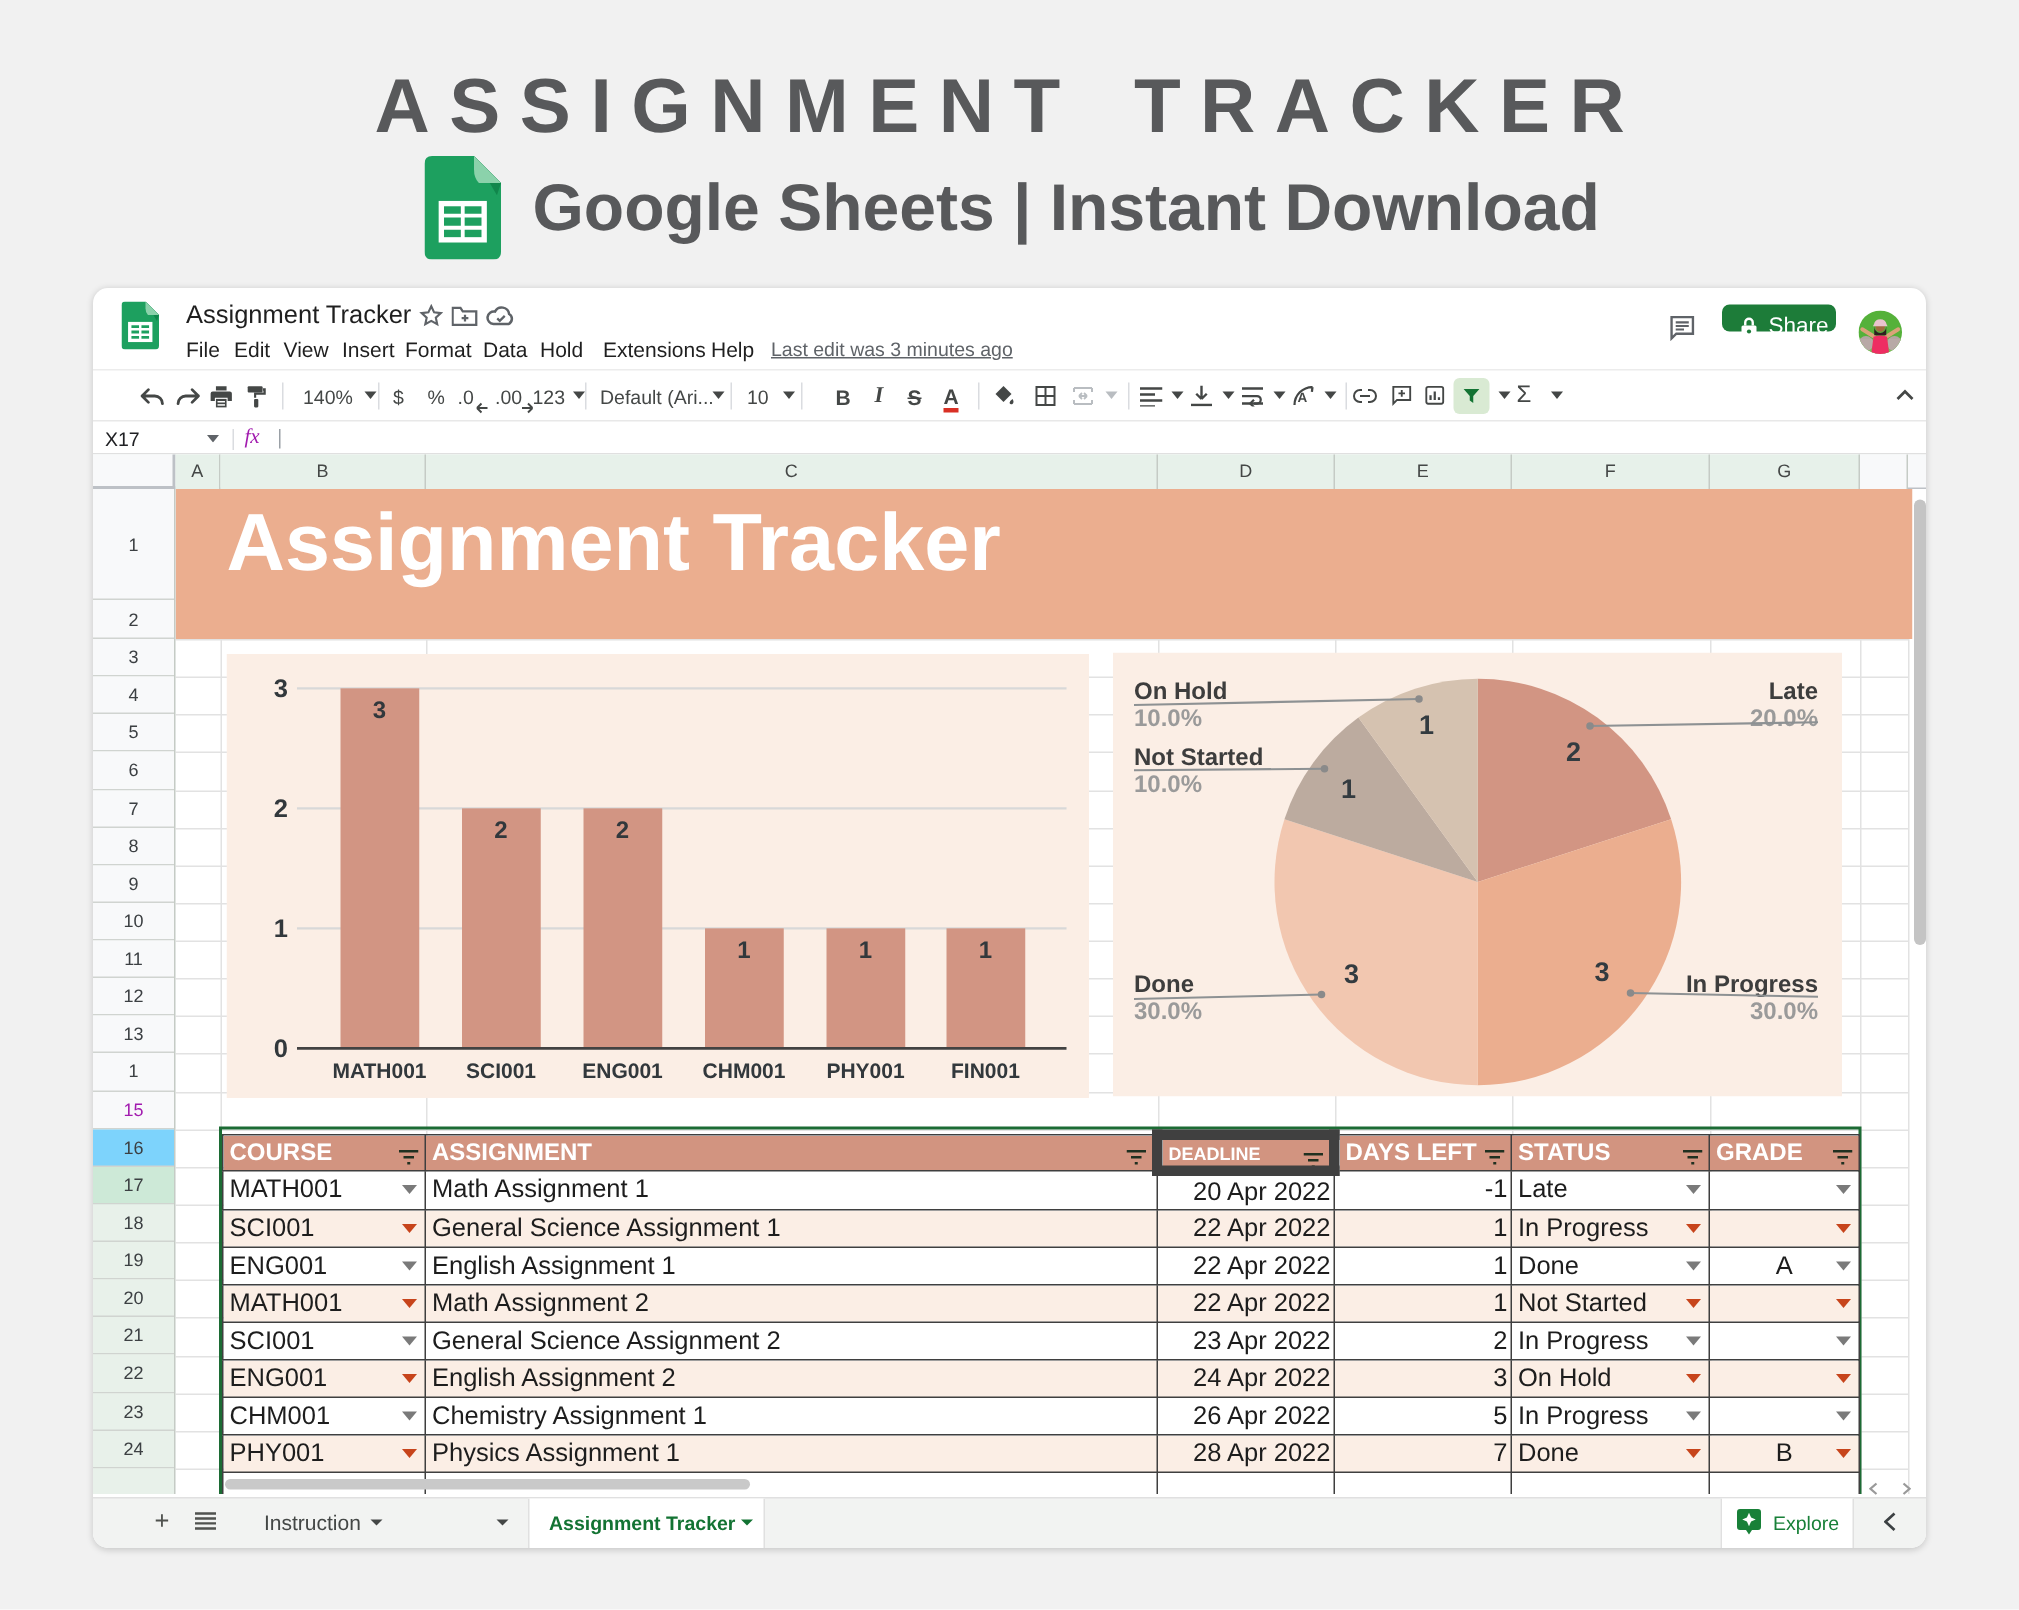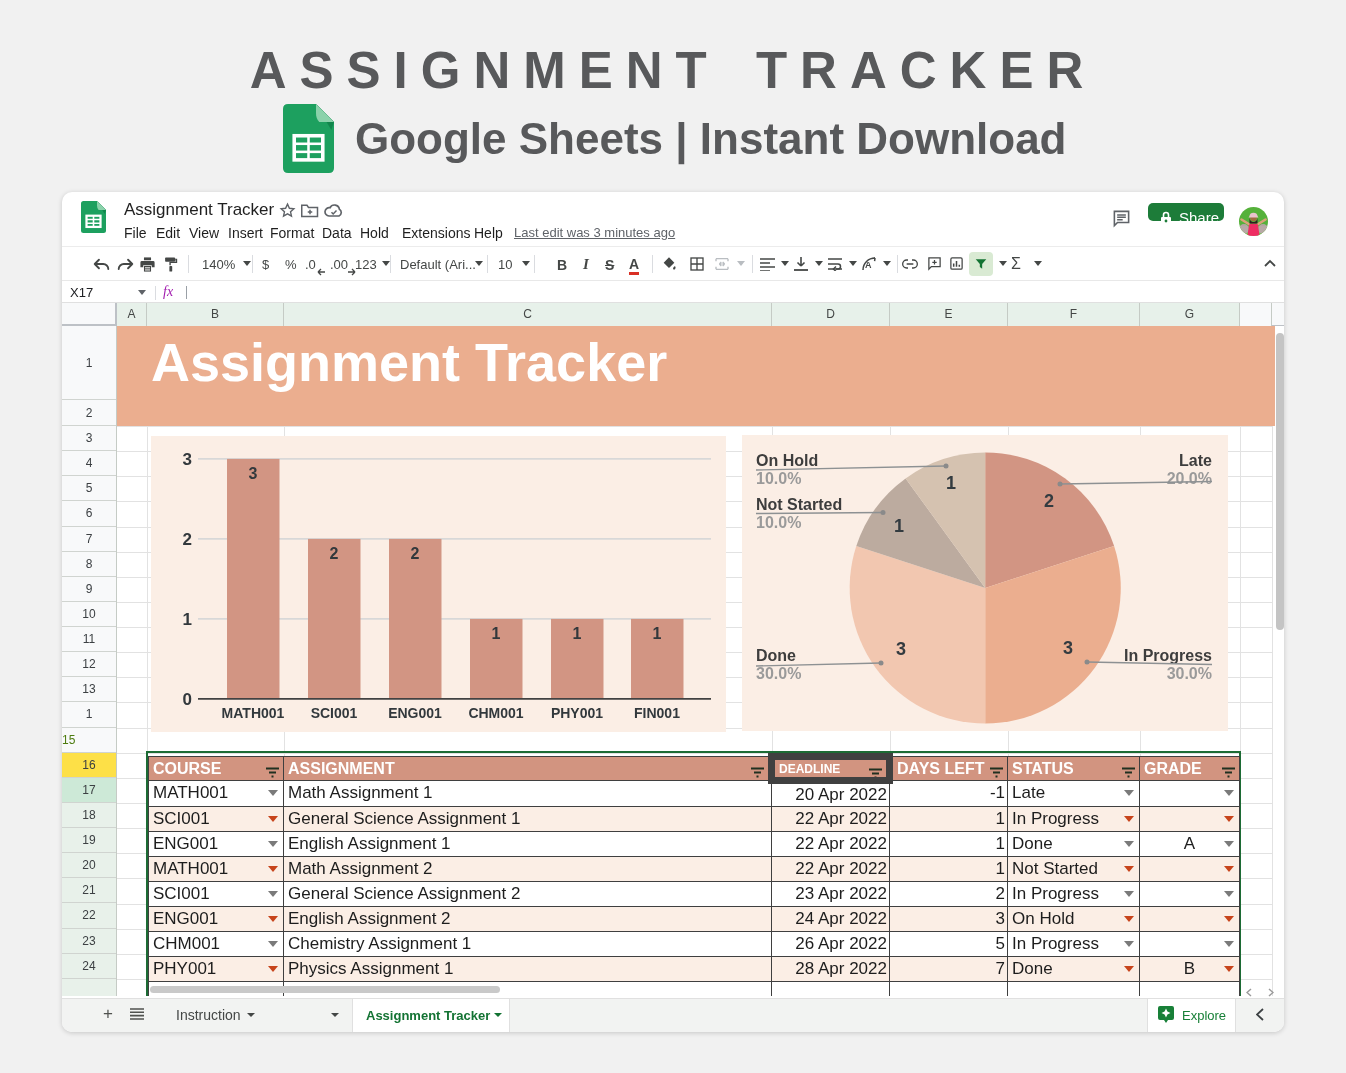--- a/index.html
+++ b/index.html
@@ -243,22 +243,22 @@
       <div class="abs" style="left:0;top:150.26px;width:54px;height:25.129999999999995px;background:#f8f9fa;border-bottom:1px solid #d0d4d0;font-size:12px;color:#3c4043;text-align:center;line-height:25.129999999999995px;">5</div>
       <div class="abs" style="left:0;top:175.39px;width:54px;height:25.129999999999995px;background:#f8f9fa;border-bottom:1px solid #d0d4d0;font-size:12px;color:#3c4043;text-align:center;line-height:25.129999999999995px;">6</div>
       <div class="abs" style="left:0;top:200.51999999999998px;width:54px;height:25.129999999999995px;background:#f8f9fa;border-bottom:1px solid #d0d4d0;font-size:12px;color:#3c4043;text-align:center;line-height:25.129999999999995px;">7</div>
       <div class="abs" style="left:0;top:225.64999999999998px;width:54px;height:25.129999999999995px;background:#f8f9fa;border-bottom:1px solid #d0d4d0;font-size:12px;color:#3c4043;text-align:center;line-height:25.129999999999995px;">8</div>
       <div class="abs" style="left:0;top:250.77999999999997px;width:54px;height:25.129999999999995px;background:#f8f9fa;border-bottom:1px solid #d0d4d0;font-size:12px;color:#3c4043;text-align:center;line-height:25.129999999999995px;">9</div>
       <div class="abs" style="left:0;top:275.90999999999997px;width:54px;height:25.129999999999995px;background:#f8f9fa;border-bottom:1px solid #d0d4d0;font-size:12px;color:#3c4043;text-align:center;line-height:25.129999999999995px;">10</div>
       <div class="abs" style="left:0;top:301.03999999999996px;width:54px;height:25.129999999999995px;background:#f8f9fa;border-bottom:1px solid #d0d4d0;font-size:12px;color:#3c4043;text-align:center;line-height:25.129999999999995px;">11</div>
       <div class="abs" style="left:0;top:326.16999999999996px;width:54px;height:25.129999999999995px;background:#f8f9fa;border-bottom:1px solid #d0d4d0;font-size:12px;color:#3c4043;text-align:center;line-height:25.129999999999995px;">12</div>
       <div class="abs" style="left:0;top:351.29999999999995px;width:54px;height:25.129999999999995px;background:#f8f9fa;border-bottom:1px solid #d0d4d0;font-size:12px;color:#3c4043;text-align:center;line-height:25.129999999999995px;">13</div>
       <div class="abs" style="left:0;top:376.43000000000006px;width:54px;height:25.129999999999995px;background:#f8f9fa;border-bottom:1px solid #d0d4d0;font-size:12px;color:#3c4043;text-align:center;line-height:25.129999999999995px;">1</div>
-      <div class="abs" style="left:0;top:401.55999999999995px;width:54px;height:25.129999999999995px;background:#f8f9fa;border-bottom:1px solid #d0d4d0;font-size:12px;color:#4d7c0f;text-align:left;line-height:25.129999999999995px;">15</div>
-      <div class="abs" style="left:0;top:426.69000000000005px;width:54px;height:25.129999999999995px;background:#fde047;border-bottom:1px solid #d0d4d0;font-size:12px;color:#3c4043;text-align:center;line-height:25.129999999999995px;">16</div>
+      <div class="abs" style="left:0;top:401.55999999999995px;width:54px;height:25.129999999999995px;background:#f8f9fa;border-bottom:1px solid #d0d4d0;font-size:12px;color:#a21caf;text-align:center;line-height:25.129999999999995px;">15</div>
+      <div class="abs" style="left:0;top:426.69000000000005px;width:54px;height:25.129999999999995px;background:#7dd3fc;border-bottom:1px solid #d0d4d0;font-size:12px;color:#3c4043;text-align:center;line-height:25.129999999999995px;">16</div>
       <div class="abs" style="left:0;top:451.81999999999994px;width:54px;height:25.129999999999995px;background:#cde9d7;border-bottom:1px solid #d0d4d0;font-size:12px;color:#3c4043;text-align:center;line-height:25.129999999999995px;">17</div>
       <div class="abs" style="left:0;top:476.95000000000005px;width:54px;height:25.129999999999995px;background:#e8f1ea;border-bottom:1px solid #d0d4d0;font-size:12px;color:#3c4043;text-align:center;line-height:25.129999999999995px;">18</div>
       <div class="abs" style="left:0;top:502.0799999999999px;width:54px;height:25.129999999999995px;background:#e8f1ea;border-bottom:1px solid #d0d4d0;font-size:12px;color:#3c4043;text-align:center;line-height:25.129999999999995px;">19</div>
       <div class="abs" style="left:0;top:527.21px;width:54px;height:25.129999999999995px;background:#e8f1ea;border-bottom:1px solid #d0d4d0;font-size:12px;color:#3c4043;text-align:center;line-height:25.129999999999995px;">20</div>
       <div class="abs" style="left:0;top:552.3399999999999px;width:54px;height:25.129999999999995px;background:#e8f1ea;border-bottom:1px solid #d0d4d0;font-size:12px;color:#3c4043;text-align:center;line-height:25.129999999999995px;">21</div>
       <div class="abs" style="left:0;top:577.47px;width:54px;height:25.129999999999995px;background:#e8f1ea;border-bottom:1px solid #d0d4d0;font-size:12px;color:#3c4043;text-align:center;line-height:25.129999999999995px;">22</div>
       <div class="abs" style="left:0;top:602.5999999999999px;width:54px;height:25.129999999999995px;background:#e8f1ea;border-bottom:1px solid #d0d4d0;font-size:12px;color:#3c4043;text-align:center;line-height:25.129999999999995px;">23</div>
       <div class="abs" style="left:0;top:627.73px;width:54px;height:25.129999999999995px;background:#e8f1ea;border-bottom:1px solid #d0d4d0;font-size:12px;color:#3c4043;text-align:center;line-height:25.129999999999995px;">24</div>
       <div class="abs" style="left:0;top:652.86px;width:54px;height:25.129999999999995px;background:#e8f1ea;border-bottom:1px solid #d0d4d0;font-size:12px;color:#3c4043;text-align:center;line-height:25.129999999999995px;"></div>
       <svg class="abs" style="left:89px;top:110px" width="575" height="296" viewBox="0 0 575 296">

